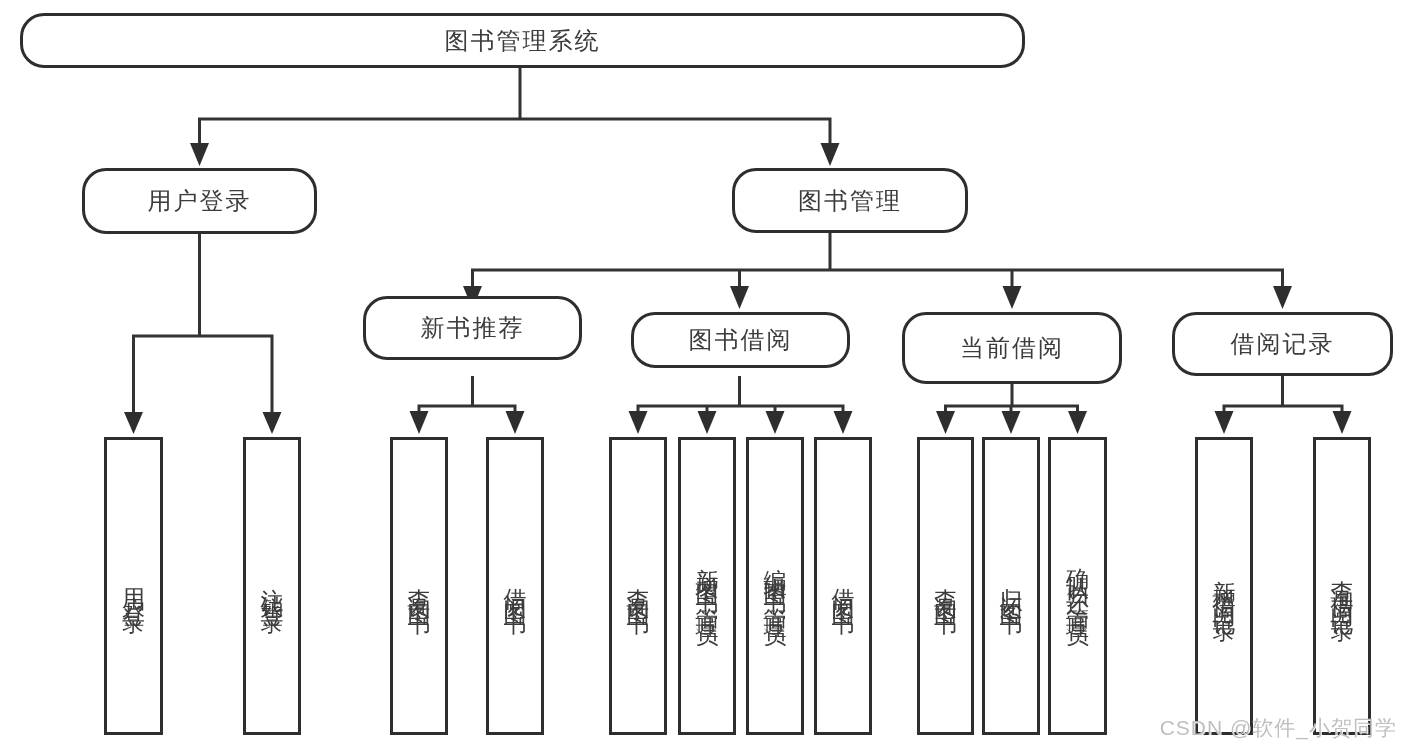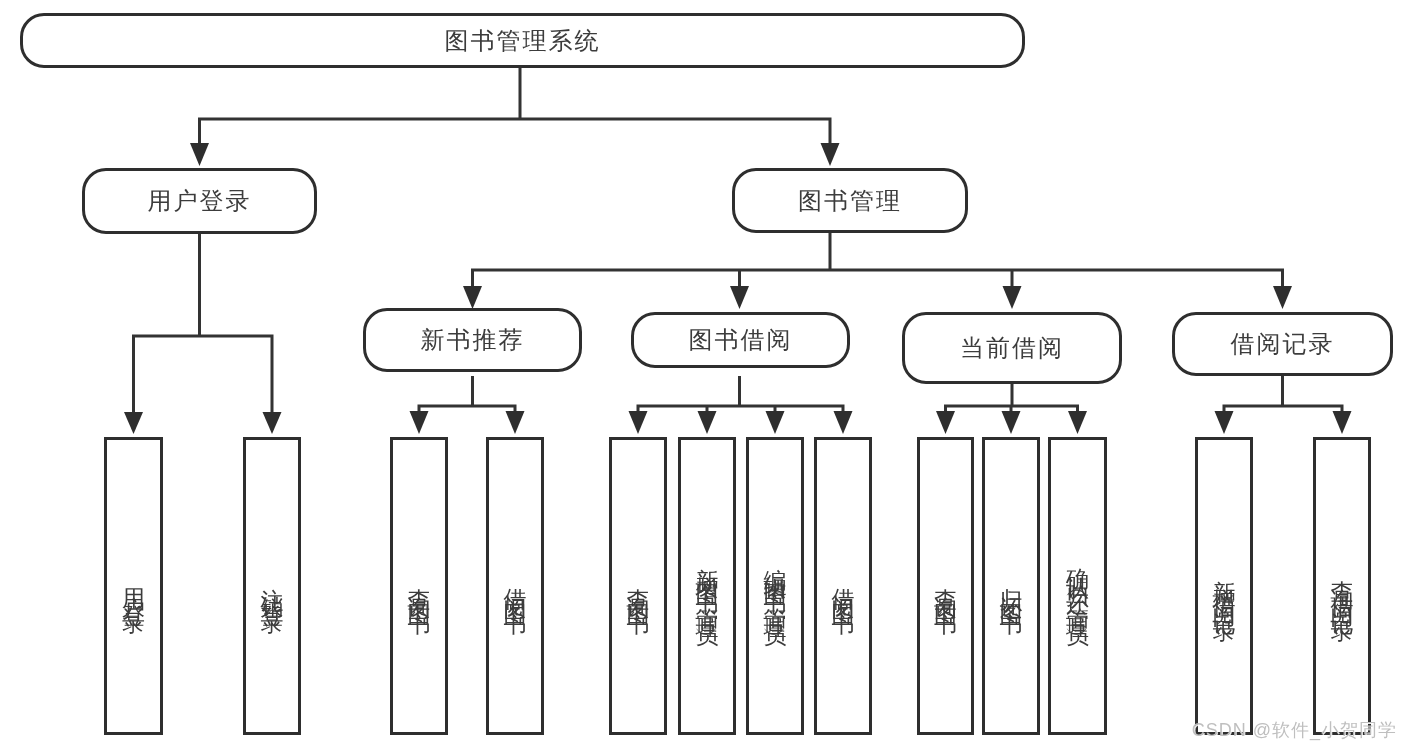--- a/index.html
+++ b/index.html
@@ -18,21 +18,21 @@
   }
   .hnode{font-size:24px;letter-spacing:2px;white-space:nowrap;border-radius:24px;}
   .leaf{z-index:2;}
   .leaf .vtext{
     writing-mode:vertical-rl;text-orientation:mixed;
     font-size:23px;line-height:1;letter-spacing:8px;
     color:#3c3c3c;
   }
   .watermark{
     position:absolute;right:8px;bottom:5px;z-index:5;
-    font-size:18px;color:#bfbfbf;letter-spacing:1px;white-space:nowrap;
+    font-size:21px;color:#bfbfbf;letter-spacing:1px;white-space:nowrap;
     text-shadow:1px 1px 0 rgba(255,255,255,0.9);
   }
 </style>
 </head>
 <body>
 
 <div class="stage">
 
   <svg class="wires" viewBox="0 0 1405 747" aria-hidden="true">
 
@@ -74,21 +74,21 @@
     <span>图书管理系统</span>
   </div>
 
   <div class="node hnode" style="left:82px;top:168px;width:235px;height:66px;">
     <span>用户登录</span>
   </div>
   <div class="node hnode" style="left:712px;top:168px;width:236px;height:65px;margin-left:20px;">
     <span>图书管理</span>
   </div>
 
-  <div class="node hnode" style="left:363px;top:308px;width:219px;height:64px;font-family:Liberation Mono, monospace;">
+  <div class="node hnode" style="left:363px;top:296px;width:219px;height:64px;font-family:Liberation Mono, monospace;">
     <span>新书推荐</span>
   </div>
   <div class="node hnode" style="left:631px;top:312px;width:219px;height:56px;">
     <span>图书借阅</span>
   </div>
   <div class="node hnode" style="left:902px;top:312px;width:220px;height:72px;">
     <span>当前借阅</span>
   </div>
   <div class="node hnode" style="left:1172px;top:312px;width:221px;height:64px;">
     <span>借阅记录</span>

